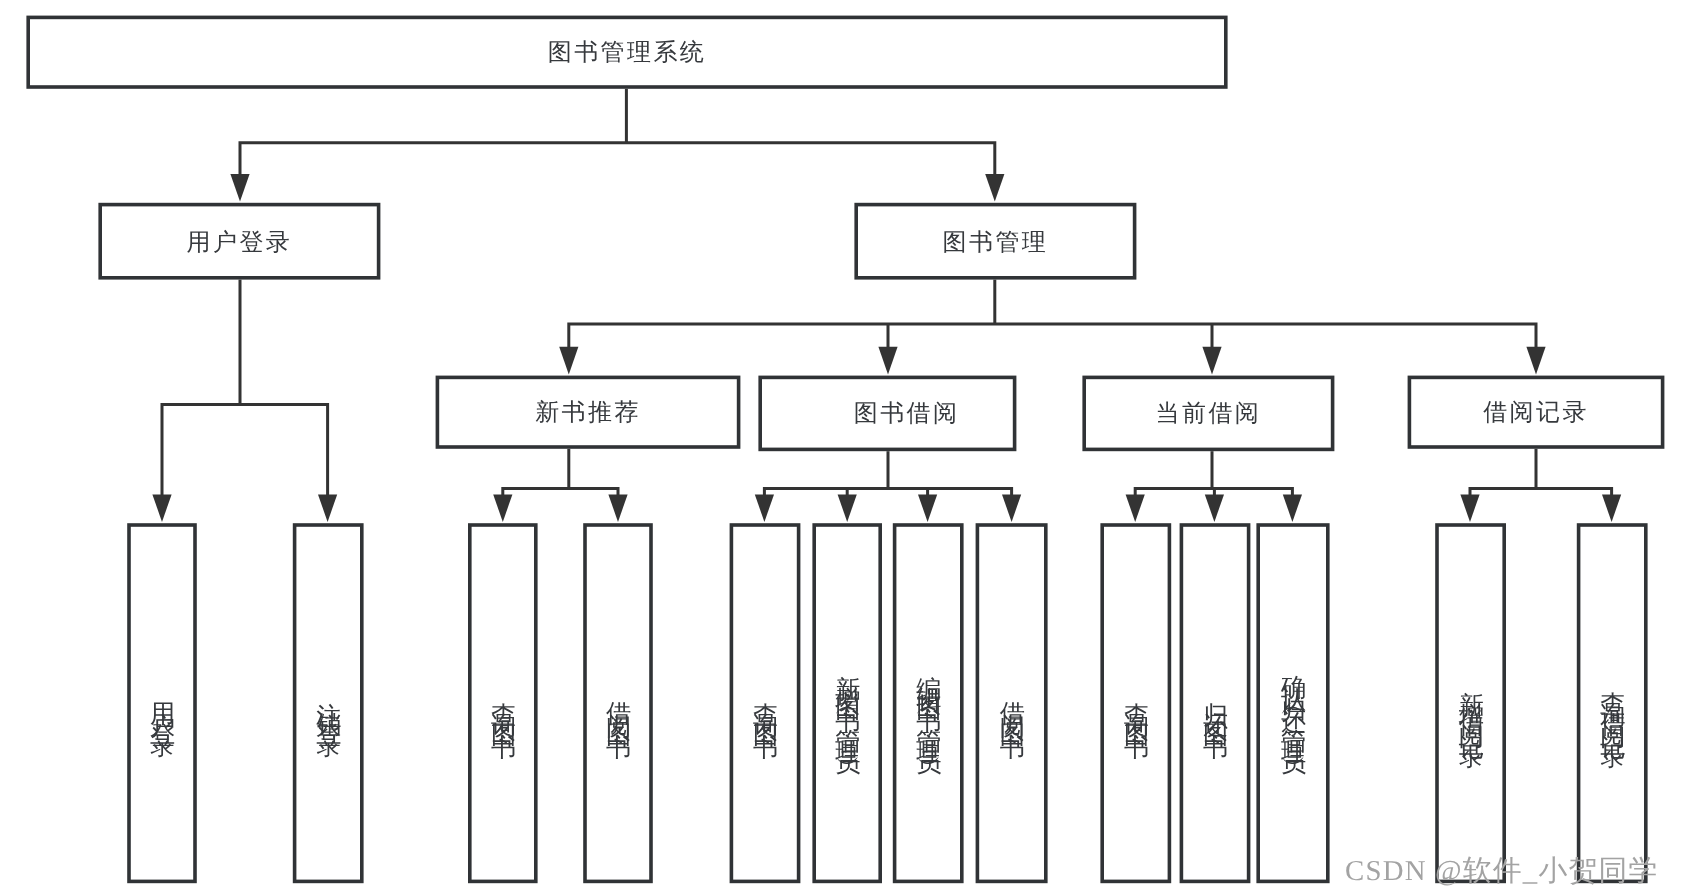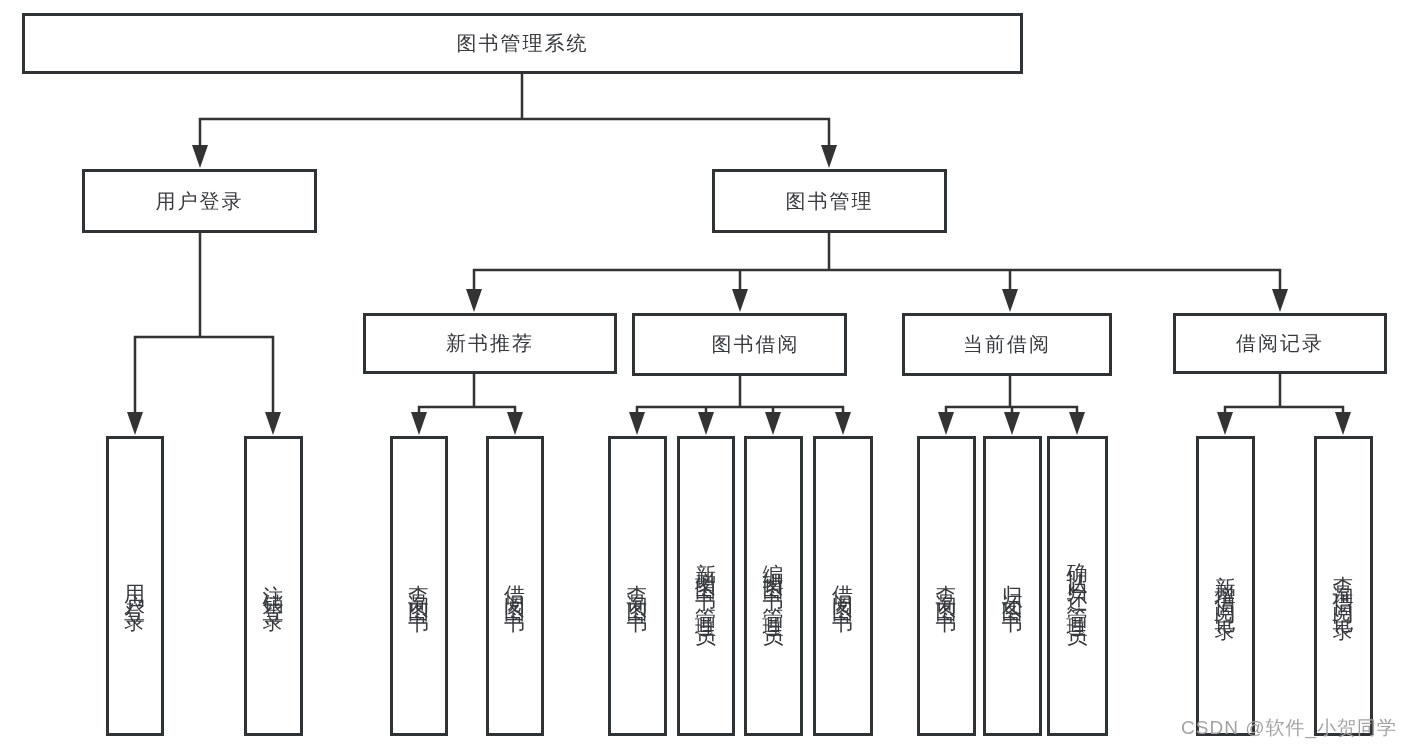--- a/index.html
+++ b/index.html
@@ -32,26 +32,27 @@
   }
   .v .label {
     writing-mode: vertical-rl;
     text-orientation: mixed;
     font-size: 21px;
     letter-spacing: 9px;
     line-height: 1.2;
   }
   .watermark {
     position: absolute;
-    right: 8px;
+    right: 23px;
     bottom: 6px;
-    font-size: 19px;
+    font-size: 24px;
     color: #a3a3a3;
     letter-spacing: 1px;
     z-index: 5;
+    font-family: Liberation Serif, serif;
   }
 </style>
 </head>
 <body>
 
 <div class="canvas">
 
   <svg class="wires" width="1405" height="747" viewBox="0 0 1405 747">
     <path fill="none" stroke="#333333" stroke-width="2.5" d="
       M522 68 V120

